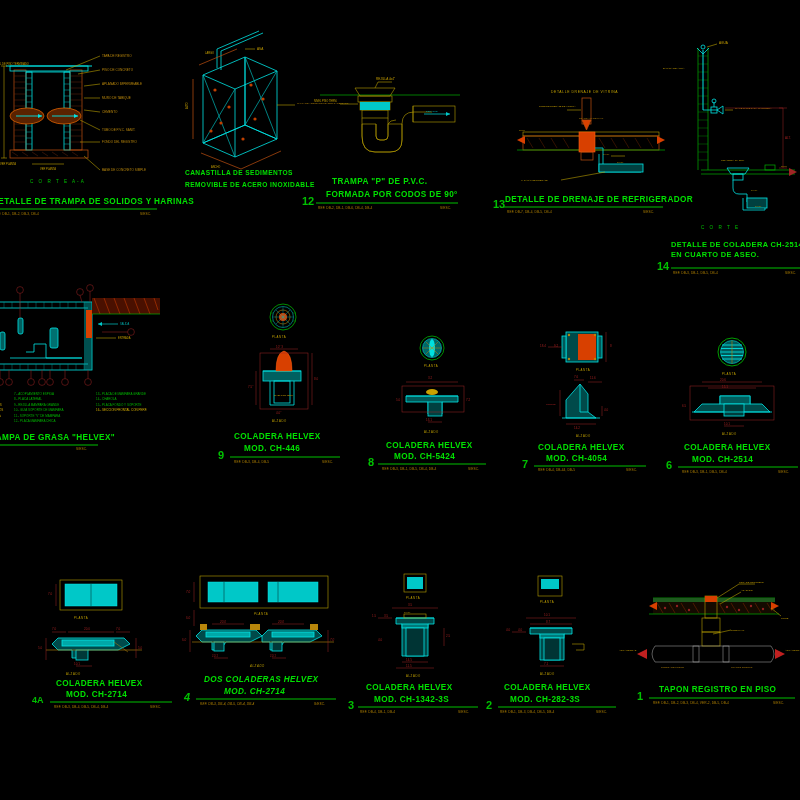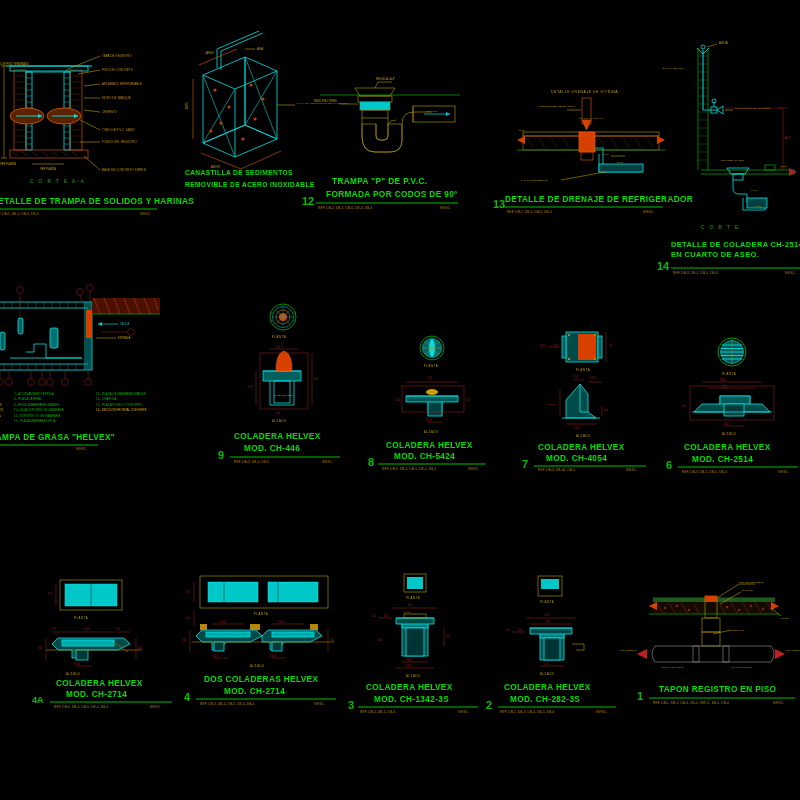--- a/index.html
+++ b/index.html
@@ -749,21 +749,21 @@
 
   <text class="t-title" x="24" y="116">COLADERA HELVEX</text>
   <text class="t-title" x="34" y="127">MOD. CH-2714</text>
   <line x1="18" y1="134" x2="140" y2="134" class="underline"></line>
   <text class="t-num" x="0" y="133" style="font-size:9px">4A</text>
   <text class="t-meta" x="22" y="139">REF. DB-3, DB-4, DB-5, DB-4, DB-4</text>
   <text class="t-meta" x="118" y="139">S/ESC.</text>
 </svg>
 </div>
 
-<div class="det" style="left:178px;top:566px;width:170px;height:142px;">
+<div class="det" style="left:178px;top:566px;width:170px;height:142px;font-style:italic;">
 <svg width="170" height="142" viewBox="0 0 170 142">
 
   <g class="ln-yl">
           <rect x="22" y="10" width="128" height="32" fill="none"></rect>
         </g>
   <rect x="30" y="16" width="50" height="20" fill="#00c8c8" stroke="#00e8e8" stroke-width=".5"></rect>
   <rect x="90" y="16" width="50" height="20" fill="#00c8c8" stroke="#00e8e8" stroke-width=".5"></rect>
   <line x1="46" y1="16" x2="46" y2="36" stroke="#006060" stroke-width=".8"></line>
   <line x1="100" y1="16" x2="100" y2="36" stroke="#006060" stroke-width=".8"></line>
   <g class="ln-rd">

